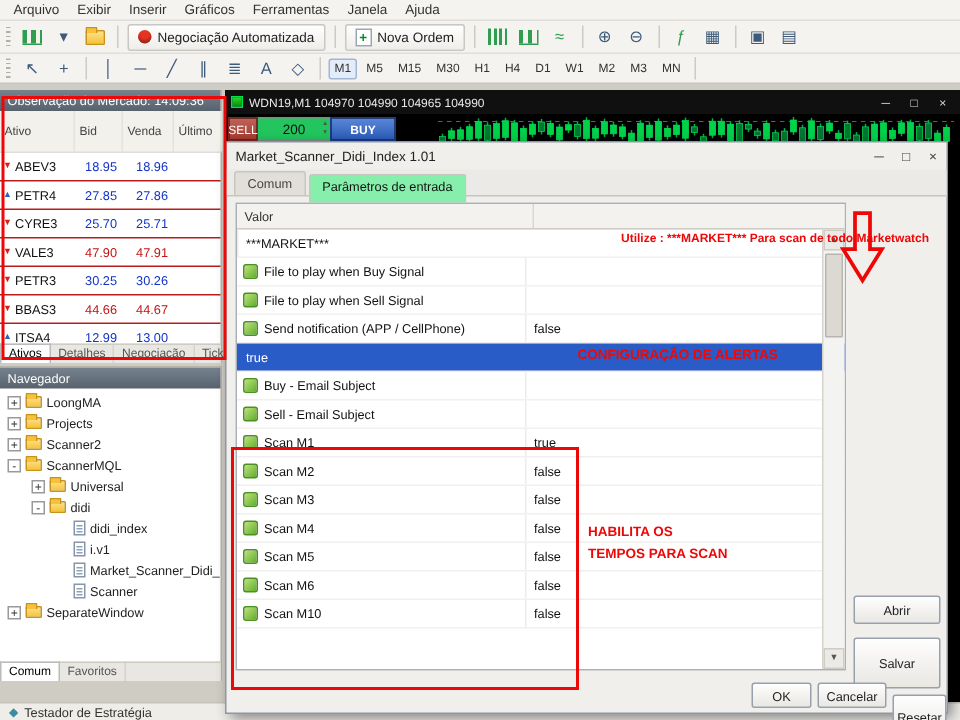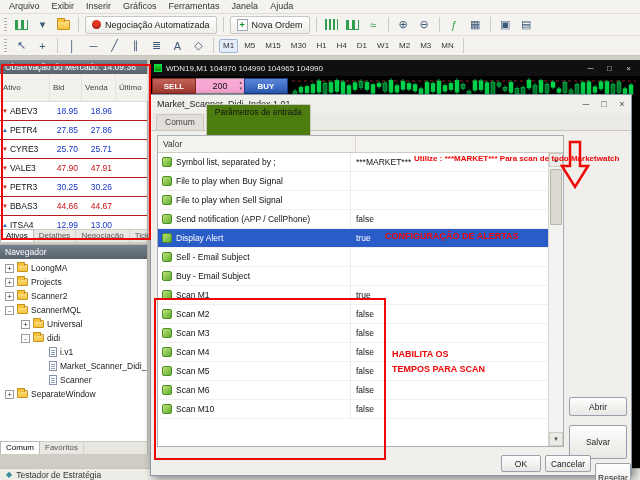--- a/index.html
+++ b/index.html
@@ -65,33 +65,33 @@
   #tester{position:absolute;left:0;top:468px;width:640px;height:12px;background:#efede8;border-top:1px solid #c6c3bb;display:flex;align-items:center;gap:4px;padding-left:6px;font-size:8.5px;color:#333}
   .diamond{color:#3a8ea0;font-size:8px;line-height:1}
 
   
   #chart{position:absolute;left:150px;top:60px;width:490px;height:408px;background:#000}
   #chart-title{height:16px;background:#101010;display:flex;align-items:center;color:#e8e8e8;font-size:8px;padding:0 4px;gap:4px}
   .cico{width:8px;height:8px;background:linear-gradient(#28d828,#0a8a0a);border:1px solid #00e050;flex:none}
   .flex1{flex:1}
   .wbtn{width:15px;text-align:center;color:#ddd;font-size:8px}
   #trade{position:absolute;left:2px;top:18px;display:flex;height:16px}
-  #sell{width:44px;background:linear-gradient(#c06258,#a33a30);color:#fff;display:flex;align-items:center;justify-content:center;font-size:8px;font-weight:bold;border:1px solid #802820}
-  #tvol{width:48px;background:#f9a8d4;color:#111;display:flex;align-items:center;justify-content:center;font-size:9px;border-top:1px solid #888;border-bottom:1px solid #888;position:relative}
+  #sell{width:20px;background:linear-gradient(#c06258,#a33a30);color:#fff;display:flex;align-items:center;justify-content:center;font-size:8px;font-weight:normal;border:1px solid #802820}
+  #tvol{width:48px;background:#22c55e;color:#111;display:flex;align-items:center;justify-content:center;font-size:9px;border-top:1px solid #888;border-bottom:1px solid #888;position:relative}
   #tvol .spin{position:absolute;right:2px;top:0;display:flex;flex-direction:column;font-size:5px;color:#555;line-height:6px}
   #buy{width:44px;background:linear-gradient(#5a86d8,#2c5cb8);color:#fff;display:flex;align-items:center;justify-content:center;font-size:8px;font-weight:bold;border:1px solid #1c3c88}
   #candles-wrap{position:absolute;left:142px;top:18px}
 
   
   #dlg{position:absolute;left:150px;top:94px;width:482px;height:382px;background:#f0efec;border:1px solid #8b97a5;box-shadow:3px 3px 9px rgba(0,0,0,.45);z-index:30}
   #dlg-title{height:18px;display:flex;align-items:center;padding-left:6px;font-size:9px;color:#222}
   .dbtn{width:18px;text-align:center;font-size:9px;color:#444}
   #dlg-tabs{height:18px;display:flex;align-items:flex-end;padding-left:5px;border-bottom:1px solid #c9c6c0;background:#eceae6}
   .dtab{padding:2px 8px;font-size:8.5px;color:#444;border:1px solid #c9c6c0;border-bottom:none;background:#e2dfda;margin-right:2px;border-radius:2px 2px 0 0;line-height:11px}
-  .dtab.active{background:#4d7c0f;color:#111;position:relative;top:6px;padding-bottom:18px}
+  .dtab.active{background:#86efac;color:#111;position:relative;top:18px;padding-bottom:18px}
   #ptable{position:absolute;left:6px;top:40px;width:407px;height:312px;background:#fff;border:1px solid #aab0b8}
   #phead{display:flex;height:17px;background:#f4f2ee;border-bottom:1px solid #cfccc4;font-size:8.5px;color:#333}
   #phead span{display:flex;align-items:center;padding-left:5px;border-right:1px solid #dbd8d2;height:100%}
   .pname-h{width:192px}.pval-h{width:198px}
   .prow{display:flex;height:19px;align-items:center;font-size:8.5px;border-bottom:1px solid #f1f0ee}
   .pname{width:192px;display:flex;align-items:center;gap:4px;padding-left:4px;color:#111;height:100%;overflow:hidden;white-space:nowrap}
   .pval{width:198px;padding-left:5px;color:#111;border-left:1px solid #ececea;height:100%;display:flex;align-items:center;white-space:nowrap}
   .pico{width:10px;height:10px;border-radius:2px;background:linear-gradient(135deg,#bfe27a,#5fae2e);border:1px solid #4c8f22;flex:none}
   .prow.sel{background:#2a5cc8}
   .prow.sel .pname,.prow.sel .pval{color:#fff;border-color:transparent}
@@ -447,20 +447,25 @@
           <span>Universal</span>
         </div>
       <div class="titem lv1">
           <span class="tog">-</span>
           <span class="folder sm"></span>
           <span>didi</span>
         </div>
       <div class="titem lv2">
           <span class="sp9"></span>
           <span class="sfile"></span>
+          <span>didi_index</span>
+        </div>
+      <div class="titem lv2">
+          <span class="sp9"></span>
+          <span class="sfile"></span>
           <span>i.v1</span>
         </div>
       <div class="titem lv2">
           <span class="sp9"></span>
           <span class="sfile"></span>
           <span>Market_Scanner_Didi_Index</span>
         </div>
       <div class="titem lv2">
           <span class="sp9"></span>
           <span class="sfile"></span>
@@ -494,24 +499,20 @@
     <div id="dlg-tabs">
       <span class="dtab">Comum</span>
       <span class="dtab active">Parâmetros de entrada</span>
     </div>
 
     <div id="ptable">
       <div id="phead">
         <span class="pval-h">Valor</span>
       </div>
       <div class="prow">
-          <span class="pname">
-            <span class="pico"></span>
-            <span>Symbol list, separated by ;</span>
-          </span>
           <span class="pval">***MARKET***</span>
         </div>
       <div class="prow">
           <span class="pname">
             <span class="pico"></span>
             <span>File to play when Buy Signal</span>
           </span>
           <span class="pval"></span>
         </div>
       <div class="prow">
@@ -522,37 +523,33 @@
           <span class="pval"></span>
         </div>
       <div class="prow">
           <span class="pname">
             <span class="pico"></span>
             <span>Send notification (APP / CellPhone)</span>
           </span>
           <span class="pval">false</span>
         </div>
       <div class="prow sel">
-          <span class="pname">
-            <span class="pico"></span>
-            <span>Display Alert</span>
-          </span>
           <span class="pval">true</span>
         </div>
       <div class="prow">
           <span class="pname">
             <span class="pico"></span>
+            <span>Buy - Email Subject</span>
+          </span>
+          <span class="pval"></span>
+        </div>
+      <div class="prow">
+          <span class="pname">
+            <span class="pico"></span>
             <span>Sell - Email Subject</span>
-          </span>
-          <span class="pval"></span>
-        </div>
-      <div class="prow">
-          <span class="pname">
-            <span class="pico"></span>
-            <span>Buy - Email Subject</span>
           </span>
           <span class="pval"></span>
         </div>
       <div class="prow">
           <span class="pname">
             <span class="pico"></span>
             <span>Scan M1</span>
           </span>
           <span class="pval">true</span>
         </div>

